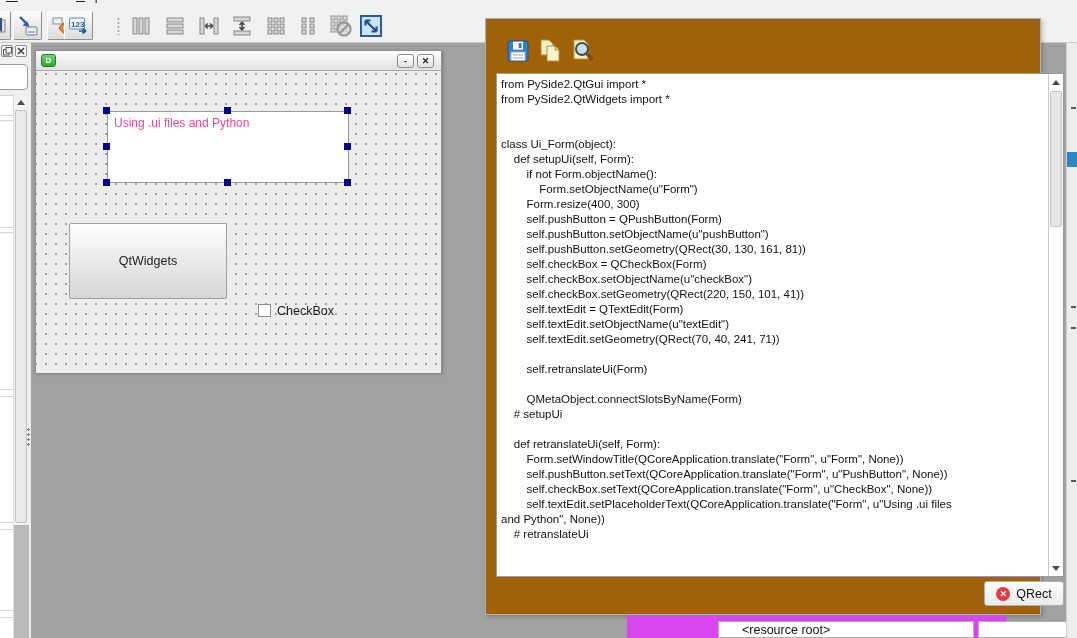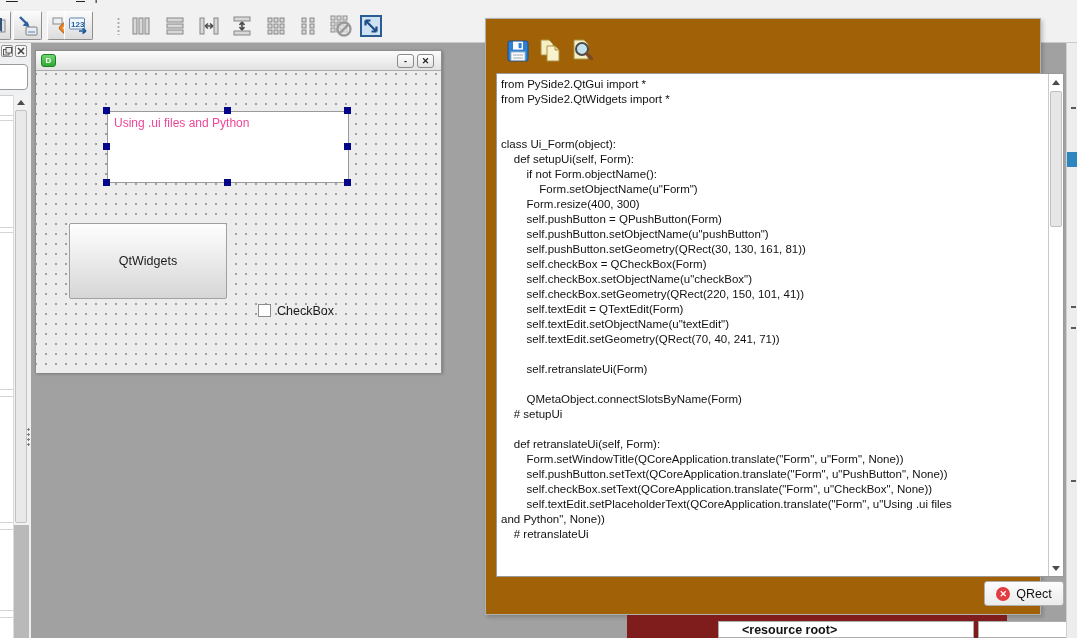--- a/index.html
+++ b/index.html
@@ -58,21 +58,21 @@
   #code-area { position:absolute; left:10px; top:54px; width:568px; height:504px; background:#fff; border:1px solid #9a9a9a; overflow:hidden; }
   #code-pre { position:absolute; left:4px; top:3px; right:18px; font-family:"Liberation Sans", sans-serif; font-size:11.5px; line-height:15px; white-space:pre; color:#111; }
   #code-vscroll { position:absolute; right:0; top:0; width:15px; height:100%; background:#fff; border-left:1px solid #c9c9c9; }
   #code-vscroll .sb-up { position:absolute; top:2px; left:0; width:14px; height:12px; display:flex; align-items:center; justify-content:center; }
   #code-vscroll .sb-down { position:absolute; bottom:2px; left:0; width:14px; height:12px; display:flex; align-items:center; justify-content:center; }
   #code-thumb { position:absolute; left:1px; top:17px; width:12px; height:136px; background:#e6e6e6; border:1px solid #c0c0c0; border-radius:2px; }
   #close-btn { position:absolute; left:498px; top:562px; width:80px; height:25px; border:1px solid #aeaeae; border-radius:3px; background:linear-gradient(#fdfdfd,#ebebeb); display:flex; align-items:center; justify-content:center; gap:6px; font-size:12.5px; color:#111; }
   #close-btn .redx { width:14px; height:14px; border-radius:50%; background:#e23b41; color:#fff; font-size:9px; font-weight:bold; text-align:center; line-height:14px; }
 
   
-  #bottom-panel { left:627px; top:615px; width:380px; height:23px; background:#7f1d1d;font-weight:bold; }
+  #bottom-panel { left:627px; top:615px; width:380px; height:23px; background:#d946ef; }
   .res-box { position:absolute; top:6px; height:17px; background:#fff; border:1px solid #adadad; }
   #res-root { left:91px; width:256px; font-size:12.5px; padding-left:23px; padding-top:1px; color:#111; }
   #res-box2 { left:351px; width:99px; }
 
   
   #right-sliver { left:1066px; top:43px; width:11px; height:595px; background:#ededed; border-left:1px solid #d0d0d0; }
   .rs-dash { position:absolute; left:4px; width:5px; height:2px; background:#5a5a5a; }
   #rs-blue { position:absolute; left:0; top:109px; width:11px; height:15px; background:#2e86c1; }
 
   svg { display:block; }

